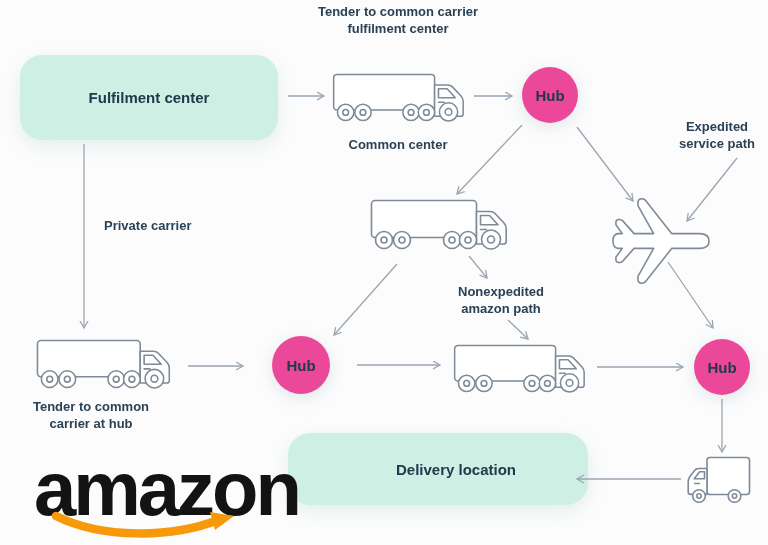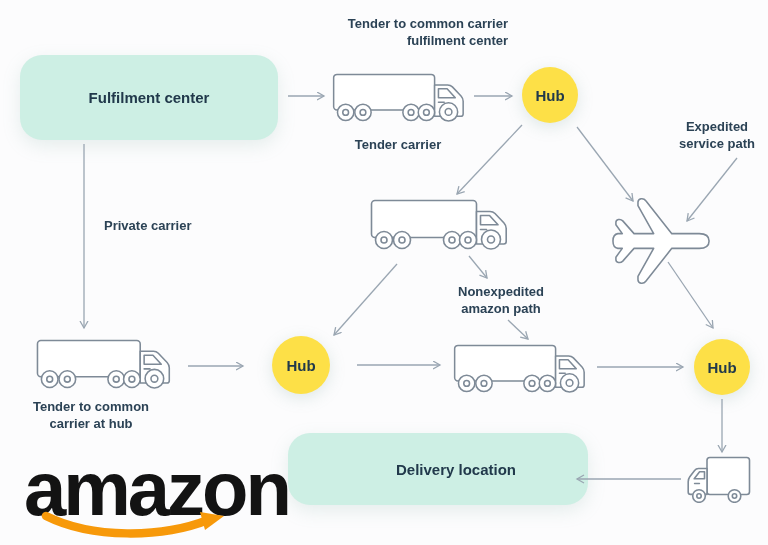--- a/index.html
+++ b/index.html
@@ -9,21 +9,21 @@
     font-family:"Liberation Sans", sans-serif;
   }
   .abs{position:absolute;}
   .node-box{
     background:#cdefe4;border-radius:22px;
     display:flex;align-items:center;justify-content:center;
     box-shadow:0 6px 18px rgba(130,170,158,.18);
     color:#21394b;font-weight:700;font-size:15px;
   }
   .hub{
-    background:#fde047;border-radius:50%;
+    background:#ec4899;border-radius:50%;
     display:flex;align-items:center;justify-content:center;
     box-shadow:0 4px 16px rgba(120,160,150,.22);
     color:#21394b;font-weight:700;font-size:15px;
   }
   .lbl{
     color:#2b4255;font-weight:700;font-size:13px;line-height:1.28;
     text-align:center;white-space:pre-line;
   }
   .lbl.left{text-align:center;}
   svg{display:block;}
@@ -90,24 +90,24 @@
 </div>
 
 <div class="abs hub" style="left:694px;top:339px;width:56px;height:56px;">
   <span>Hub</span>
 </div>
 
 <div class="abs node-box" style="left:288px;top:433px;width:264px;height:72px;padding-left:36px;">
   <span>Delivery location</span>
 </div>
 
-<div class="abs lbl" style="left:288px;top:16px;width:220px;text-align:right;">Tender to common carrier
+<div class="abs lbl" style="left:288px;top:4px;width:220px;">Tender to common carrier
 fulfilment center</div>
 
-<div class="abs lbl" style="left:318px;top:137px;width:160px;">Tender carrier</div>
+<div class="abs lbl" style="left:318px;top:137px;width:160px;">Common center</div>
 
 <div class="abs lbl left" style="left:104px;top:218px;">Private carrier</div>
 
 <div class="abs lbl" style="left:657px;top:119px;width:120px;">Expedited
 service path</div>
 
 <div class="abs lbl" style="left:421px;top:284px;width:160px;">Nonexpedited
 amazon path</div>
 
 <div class="abs lbl" style="left:1px;top:399px;width:180px;">Tender to common
@@ -153,19 +153,19 @@
   <line x1="188" y1="366" x2="243" y2="366" marker-end="url(#ah)"></line>
   <line x1="397" y1="264" x2="334" y2="335" marker-end="url(#ah)"></line>
   <line x1="469" y1="256" x2="487" y2="278" marker-end="url(#ah)"></line>
   <line x1="508" y1="320" x2="528" y2="339" marker-end="url(#ah)"></line>
   <line x1="357" y1="365" x2="440" y2="365" marker-end="url(#ah)"></line>
   <line x1="597" y1="367" x2="683" y2="367" marker-end="url(#ah)"></line>
   <line x1="722" y1="399" x2="722" y2="452" marker-end="url(#ah)"></line>
   <line x1="681" y1="479" x2="577" y2="479" marker-end="url(#ah)"></line>
 </svg>
 
-<div class="abs" style="left:22px;top:445px;width:240px;height:100px;">
+<div class="abs" style="left:32px;top:445px;width:240px;height:100px;">
   <div class="amazon-word abs" style="left:2px;top:6px;">amazon</div>
   <svg class="abs" style="left:18px;top:66px;" width="192" height="32" viewBox="0 0 192 32">
     <path d="M6,5 C52,28 122,27 168,9" fill="none" stroke="#f7990a" stroke-width="8.5" stroke-linecap="round"></path>
     <polygon points="160,1 184,5 165,19" fill="#f7990a"></polygon>
   </svg>
 </div>
 
 </body></html>

